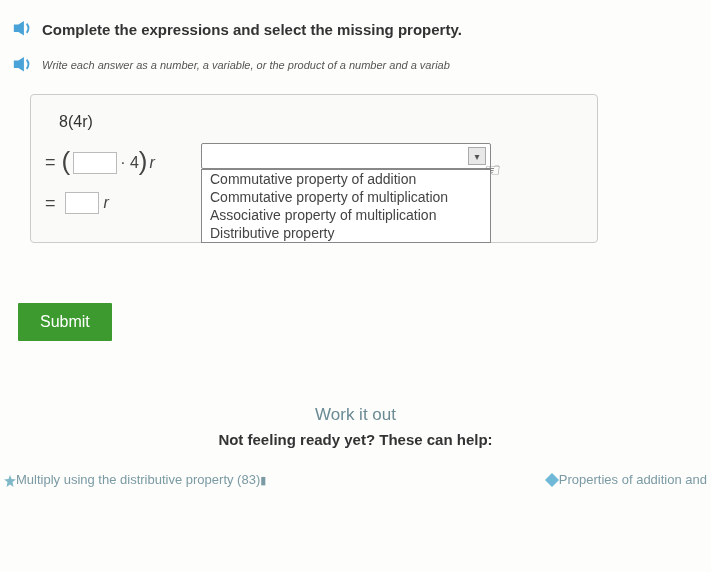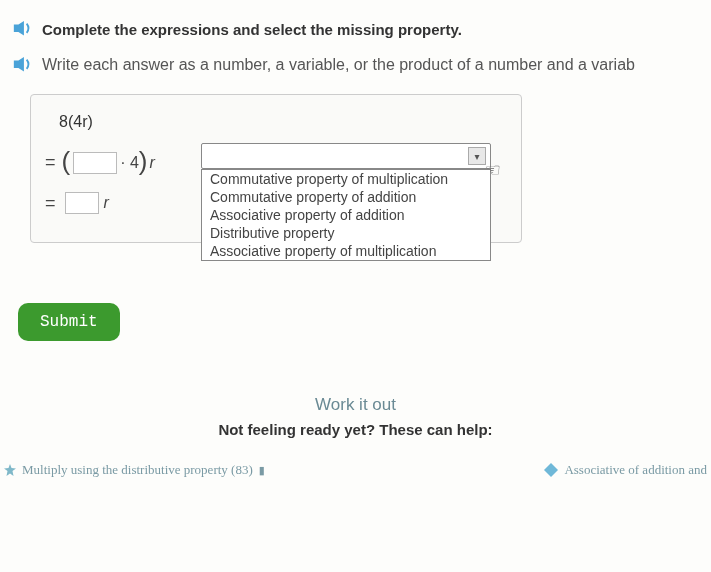--- a/index.html
+++ b/index.html
@@ -26,28 +26,29 @@
       height: 18px;
       margin-right: 8px;
       flex-shrink: 0;
     }
     .instruction-1 {
       font-weight: bold;
       color: #333;
       font-size: 15px;
     }
     .instruction-2 {
+      font-style: italic;
       color: #555;
-      font-size: 16px;
+      font-size: 11px;
     }
     .problem-box {
       border: 1px solid #ccc;
       border-radius: 4px;
       margin: 20px 0 0 30px;
-      width: 492px;
+      width: 568px;
       padding: 18px 14px 14px 14px;
       position: relative;
       background: #fafaf8;
     }
     .expr-top {
       font-size: 16px;
       color: #333;
       margin-left: 14px;
       margin-bottom: 16px;
     }
@@ -114,24 +115,23 @@
       top: 16px;
       font-size: 18px;
       color: #666;
     }
     .submit-btn {
       background: #3c9a2e;
       color: #fff;
       border: none;
       padding: 10px 22px;
       font-size: 16px;
-      border-radius: 10px;
-      margin: 60px 0 0 18px;
+      border-radius: 1px;
+      margin: 60px 0 10px 18px;
       cursor: pointer;
-      font-family: Liberation Mono, monospace;
     }
     .work-it-out {
       text-align: center;
       color: #6a8a94;
       font-size: 17px;
       margin-top: 54px;
     }
     .not-ready {
       text-align: center;
       color: #333;
@@ -142,23 +142,21 @@
     .bottom-links {
       display: flex;
       justify-content: space-between;
       margin-top: 24px;
       padding: 0 4px;
       font-size: 13px;
     }
     .bottom-link {
       color: #7a9aa4;
       display: flex;
-      align-items: center;
-      gap: 6px;
-      font-family: Liberation Serif, serif;
+      align-items: flex-end;
     }
     .diamond-icon {
       width: 14px;
       height: 14px;
       display: inline-block;
     }
     .star-icon {
       width: 12px;
       height: 12px;
       display: inline-block;
@@ -205,25 +203,24 @@
       <span class="eq">=</span>
       <span class="blank-input small"></span>
       <span class="suffix">r</span>
     </div>
 
     <div class="dropdown-wrap">
       <div class="dropdown-closed">
         <span class="dd-arrow">▾</span>
       </div>
       <div class="dropdown-list">
+        <div class="opt">Commutative property of addition</div>
         <div class="opt">Commutative property of multiplication</div>
-        <div class="opt">Commutative property of addition</div>
-        <div class="opt">Associative property of addition</div>
+        <div class="opt">Associative property of multiplication</div>
         <div class="opt">Distributive property</div>
-        <div class="opt">Associative property of multiplication</div>
       </div>
       <span class="hand-cursor">☜</span>
     </div>
   </div>
 
   <button class="submit-btn">Submit</button>
 
   <div class="work-it-out">Work it out</div>
   <div class="not-ready">Not feeling ready yet? These can help:</div>
 
@@ -236,17 +233,17 @@
       </span>
       <span>Multiply using the distributive property (83)</span>
       <span style="font-size:11px;">▮</span>
     </div>
     <div class="bottom-link">
       <span class="diamond-icon">
         <svg viewBox="0 0 14 14">
             <polygon points="7,0 14,7 7,14 0,7" fill="#6fb8d8"></polygon>
           </svg>
       </span>
-      <span>Associative of addition and</span>
+      <span>Properties of addition and</span>
     </div>
   </div>
 
 </div>
 
 </body></html>

